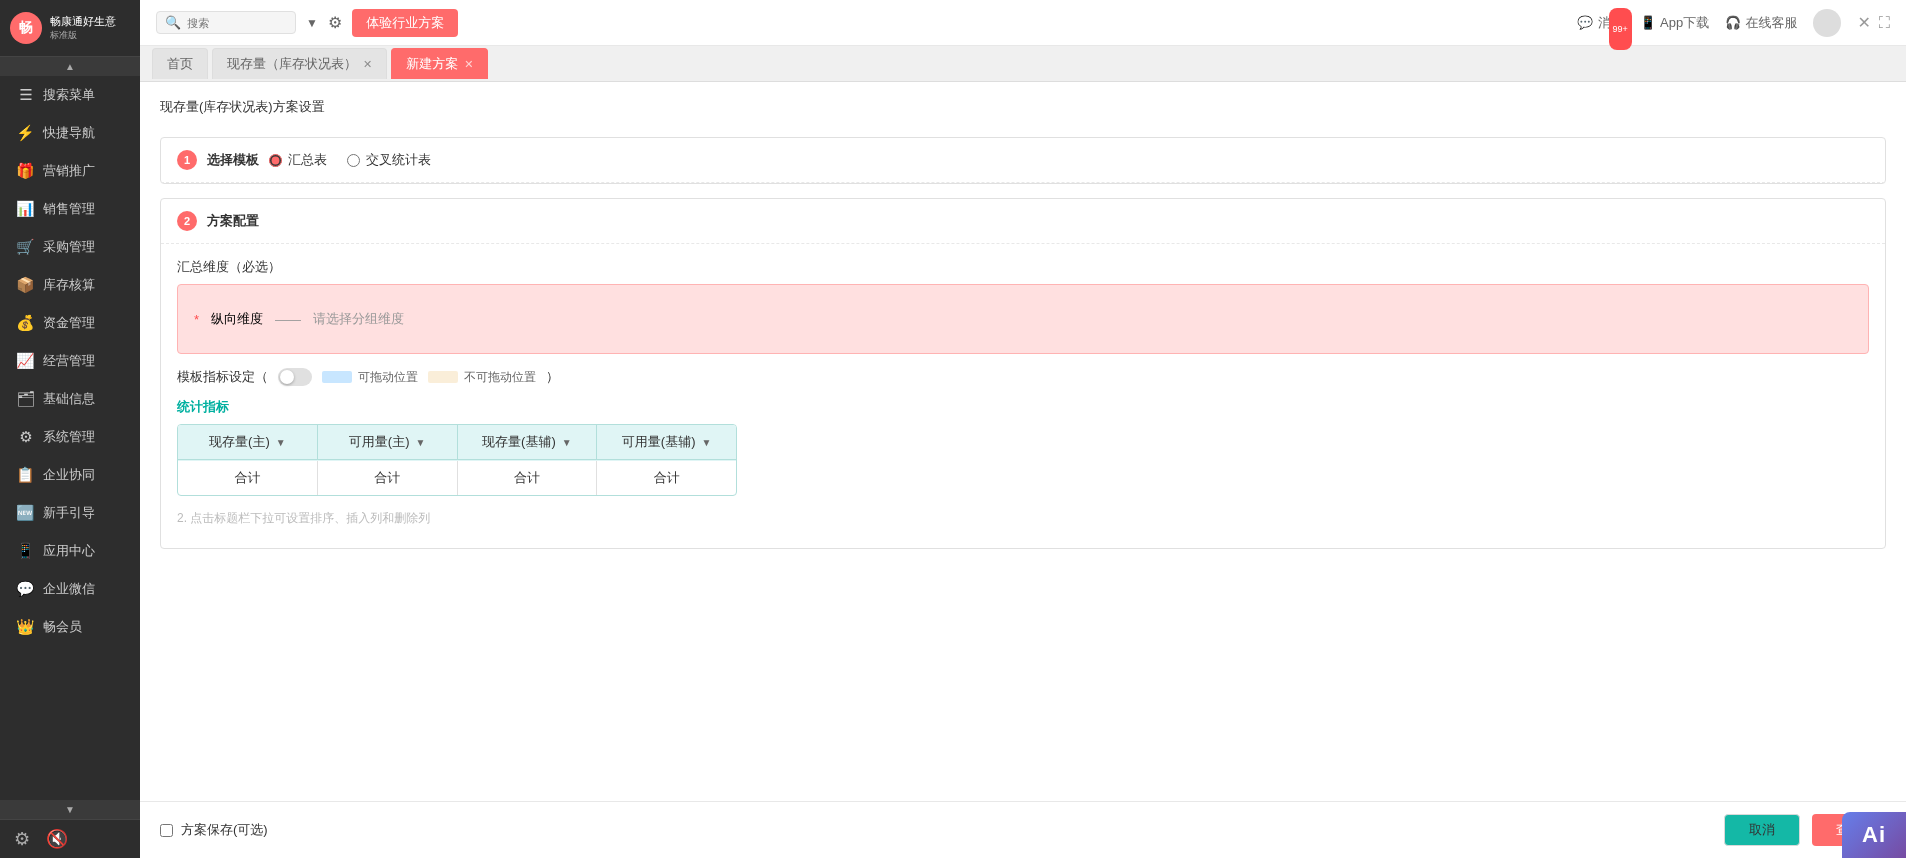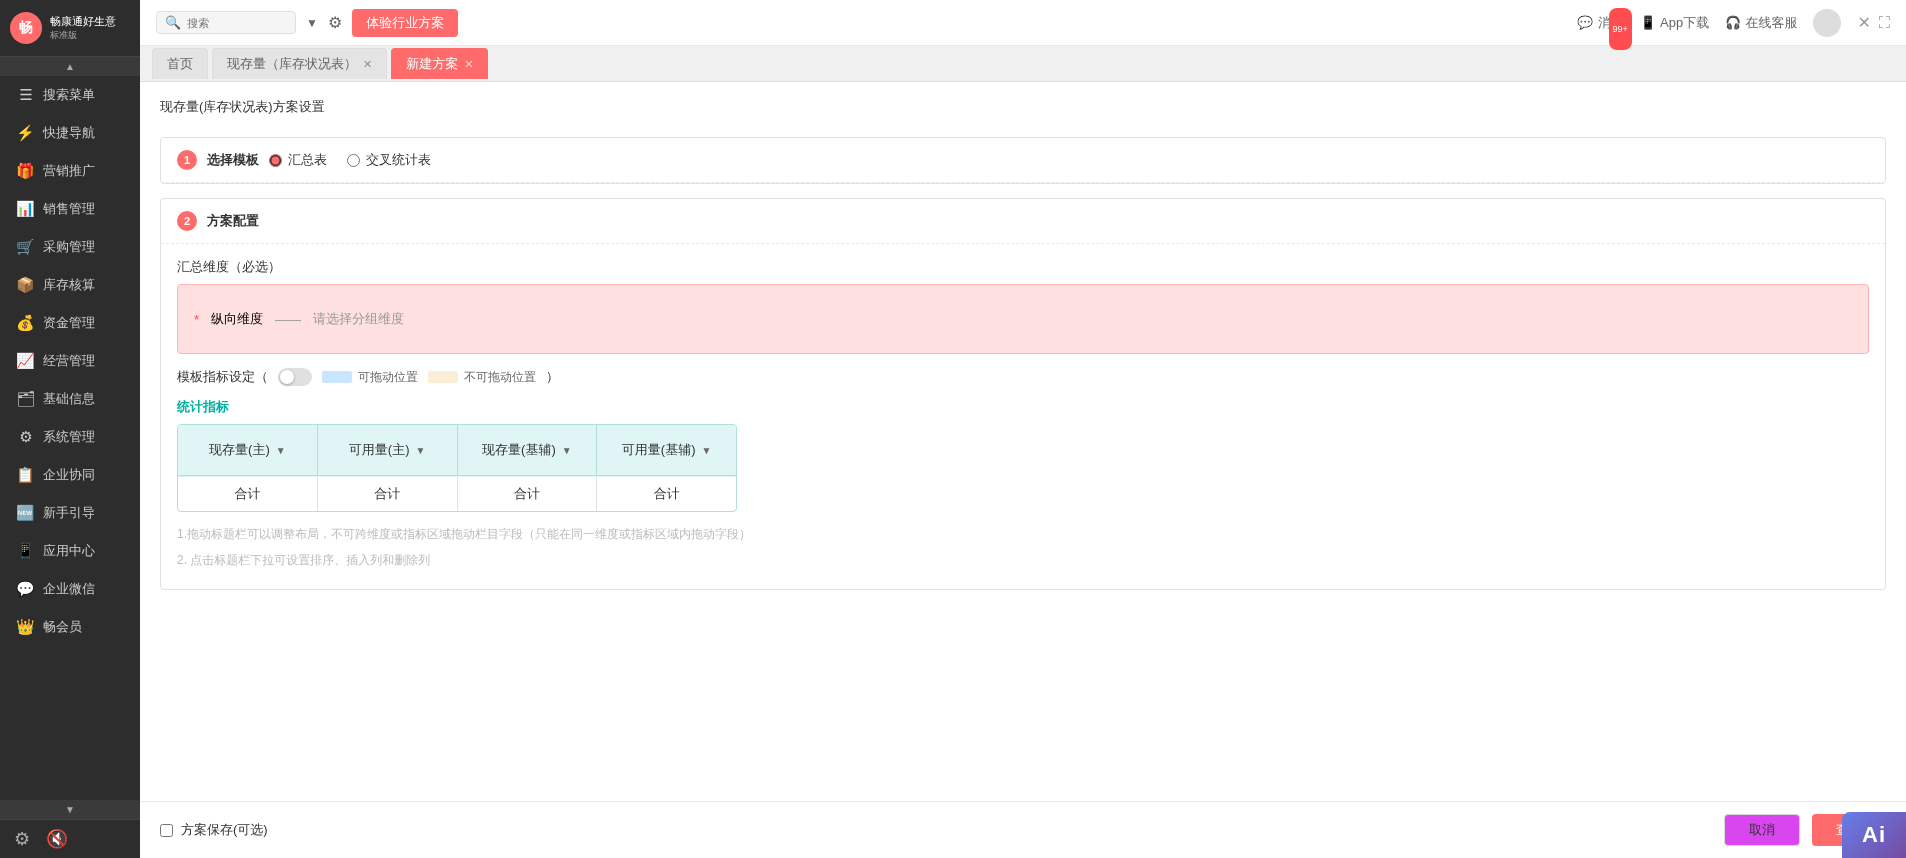--- a/index.html
+++ b/index.html
@@ -259,21 +259,21 @@
     .indicator-legend { display: flex; align-items: center; gap: 6px; color: #666; font-size: 12px; }
     .legend-draggable { width: 30px; height: 12px; background: #c8e6ff; border-radius: 2px; }
     .legend-fixed { width: 30px; height: 12px; background: #f5deb3; border-radius: 2px; opacity: 0.5; }
 
     
     .stats-label { color: #00b0a0; font-size: 13px; margin-bottom: 8px; font-weight: bold; }
     .stats-table { border: 1px solid #b2dfdb; border-radius: 4px; overflow: hidden; width: fit-content; min-width: 560px; }
     .stats-header { display: flex; background: #e0f5f5; border-bottom: 1px solid #b2dfdb; }
     .stats-header-cell {
       flex: 1;
-      padding: 16px 10px;
+      padding: 8px 10px;
       display: flex;
       align-items: center;
       justify-content: center;
       gap: 6px;
       font-size: 13px;
       color: #333;
       border-right: 1px solid #b2dfdb;
       cursor: pointer;
     }
     .stats-header-cell:last-child { border-right: none; }
@@ -300,21 +300,21 @@
       display: flex;
       align-items: center;
       justify-content: space-between;
       background: #fff;
       flex-shrink: 0;
     }
     .save-option { display: flex; align-items: center; gap: 8px; font-size: 13px; color: #333; }
     .save-option input[type=checkbox] { accent-color: #ff6b6b; }
     .action-buttons { display: flex; gap: 12px; }
     .btn-cancel {
-      background: #d946ef;
+      background: #14b8a6;
       border: 1px solid #d9d9d9;
       border-radius: 4px;
       padding: 6px 24px;
       font-size: 13px;
       cursor: pointer;
       color: #333;
     }
     .btn-query {
       background: #ff6b6b;
       border: none;
@@ -556,21 +556,20 @@
             </div>
             <div class="stats-data-row">
               <div class="stats-data-cell">合计</div>
               <div class="stats-data-cell">合计</div>
               <div class="stats-data-cell">合计</div>
               <div class="stats-data-cell">合计</div>
             </div>
           </div>
 
           <div class="tips-section">
-            <p>1.拖动标题栏可以调整布局，不可跨维度或指标区域拖动栏目字段（只能在同一维度或指标区域内拖动字段）</p>
             <p>2. 点击标题栏下拉可设置排序、插入列和删除列</p>
           </div>
         </div>
       </div>
     </div>
   </div>
 
   <div class="bottom-bar">
     <div class="save-option">
       <input type="checkbox" style="">

